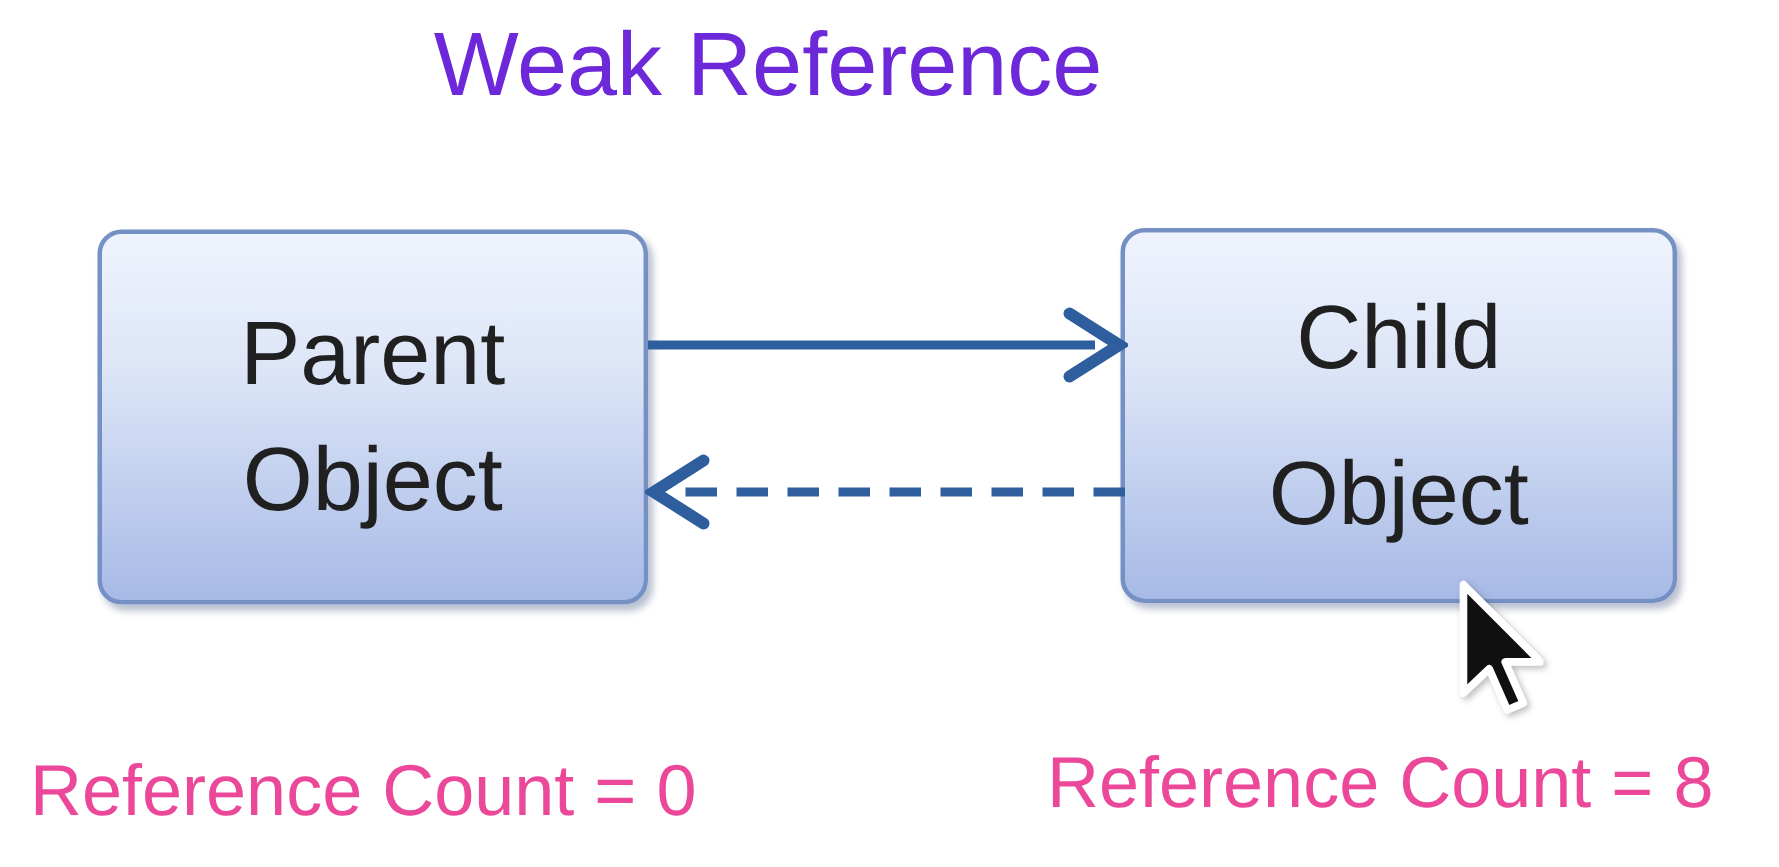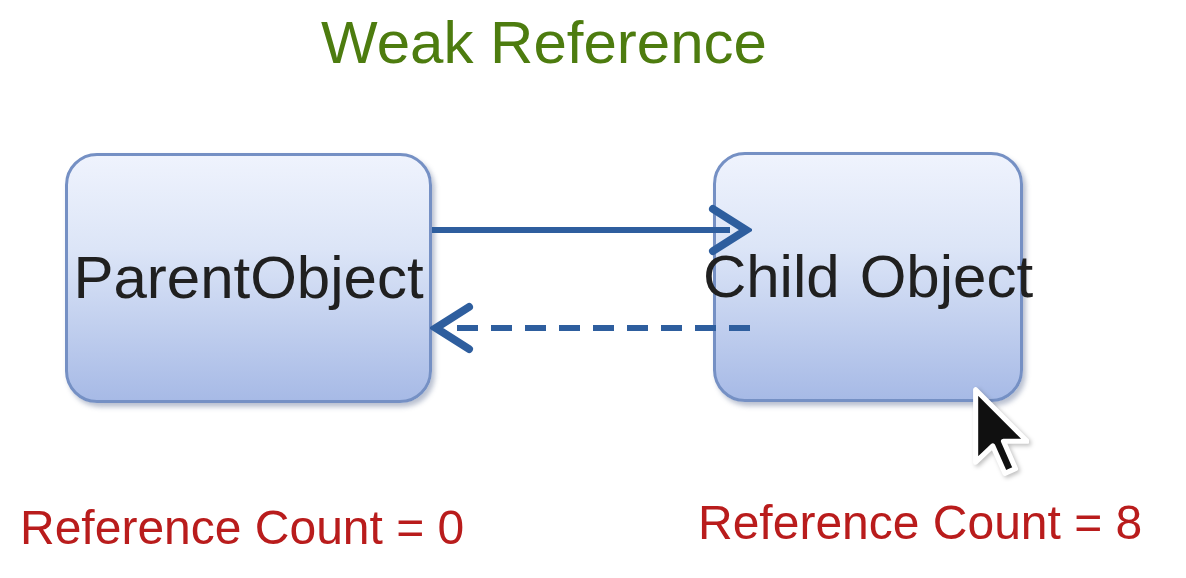--- a/index.html
+++ b/index.html
@@ -13,50 +13,49 @@
     overflow: hidden;
   }
 
   .title {
     position: absolute;
     top: 8px;
     left: 0;
     width: 1024px;
     text-align: center;
     font-size: 60px;
-    color: #4d7c0f;
+    color: #6d28d9;
     white-space: nowrap;
-    padding-left: 32px;
   }
 
   .obj-box {
     position: absolute;
     box-sizing: border-box;
     border: 3px solid #7590c4;
-    border-radius: 32px;
+    border-radius: 16px;
     background: linear-gradient(to bottom, #eff3fd 0%, #dce5f7 38%, #a7bae6 100%);
     box-shadow: 3px 4px 5px rgba(100, 115, 150, 0.45);
     display: flex;
-    flex-direction: row;
+    flex-direction: column;
     align-items: center;
     justify-content: center;
     font-size: 60px;
     line-height: 1.4;
     color: #202020;
     text-align: center;
   }
   .parent-box { left: 65px;  top: 153px; width: 367px; height: 250px; }
-  .child-box  { left: 713px; top: 152px; width: 310px; height: 250px; gap: 20px; }
+  .child-box  { left: 747px; top: 152px; width: 371px; height: 250px; gap: 20px; }
 
   .arrow-svg { position: absolute; }
 
   .ref-label {
     position: absolute;
     font-size: 48px;
-    color: #b91c1c;
+    color: #ec4899;
     white-space: nowrap;
   }
   .ref-left  { left: 20px;  top: 500px; }
   .ref-right { left: 698px; top: 495px; }
 
   .cursor {
     position: absolute;
     left: 971px;
     top: 386px;
     filter: drop-shadow(2px 2px 2px rgba(0,0,0,0.25));

